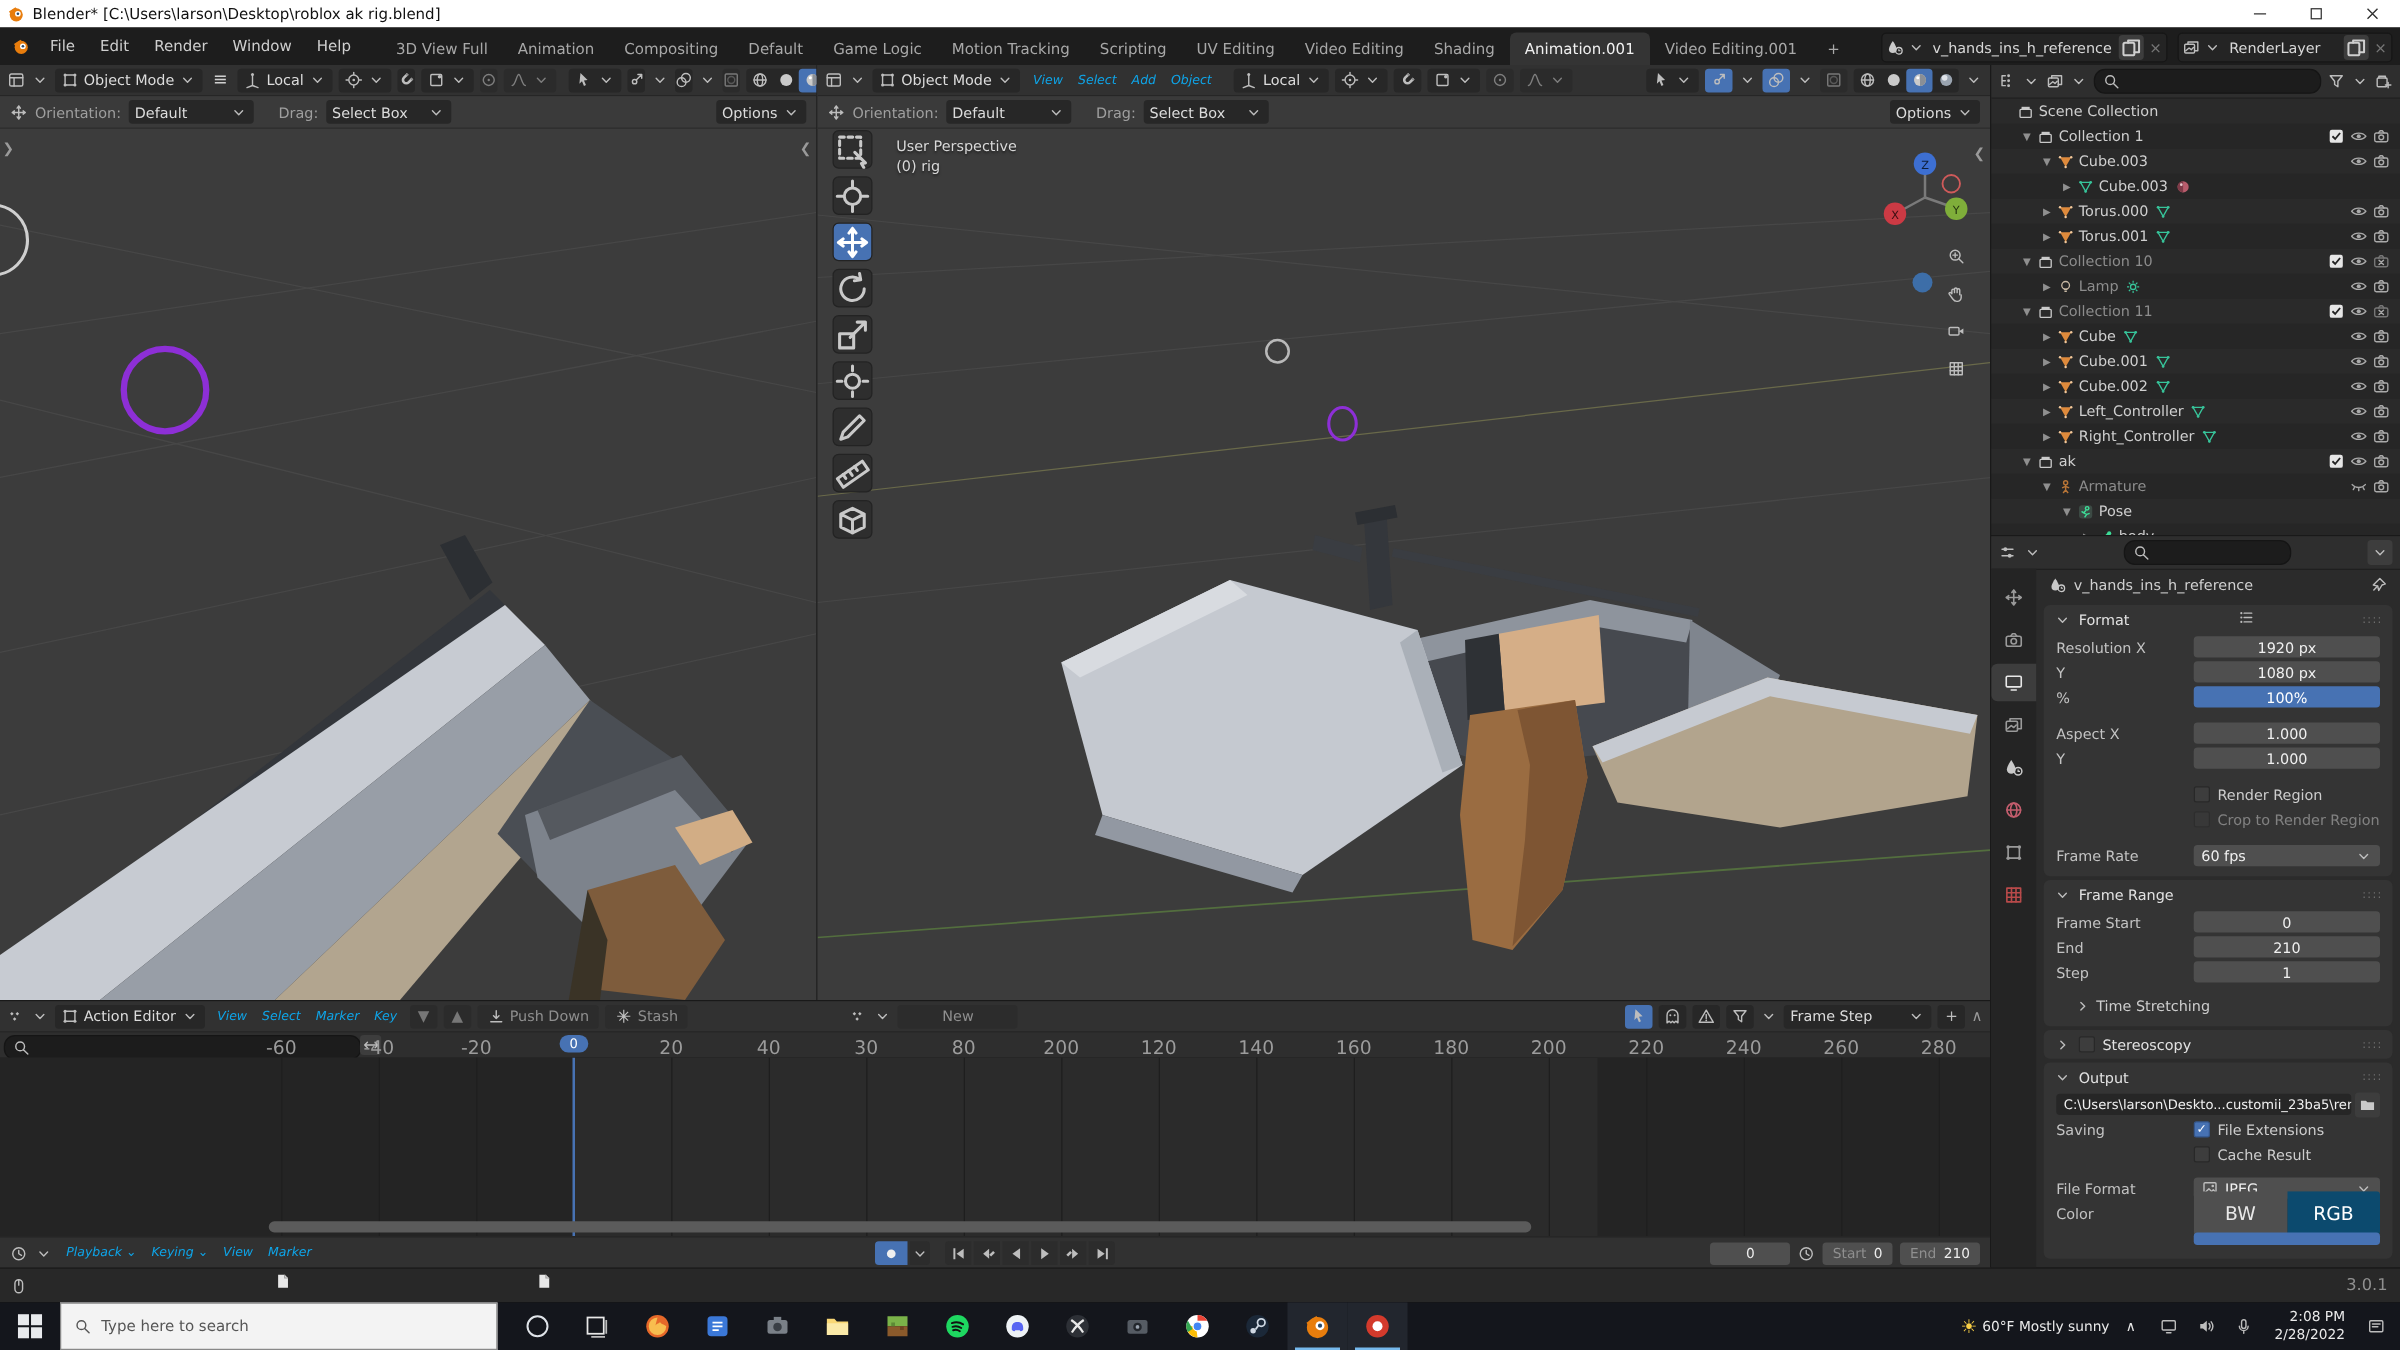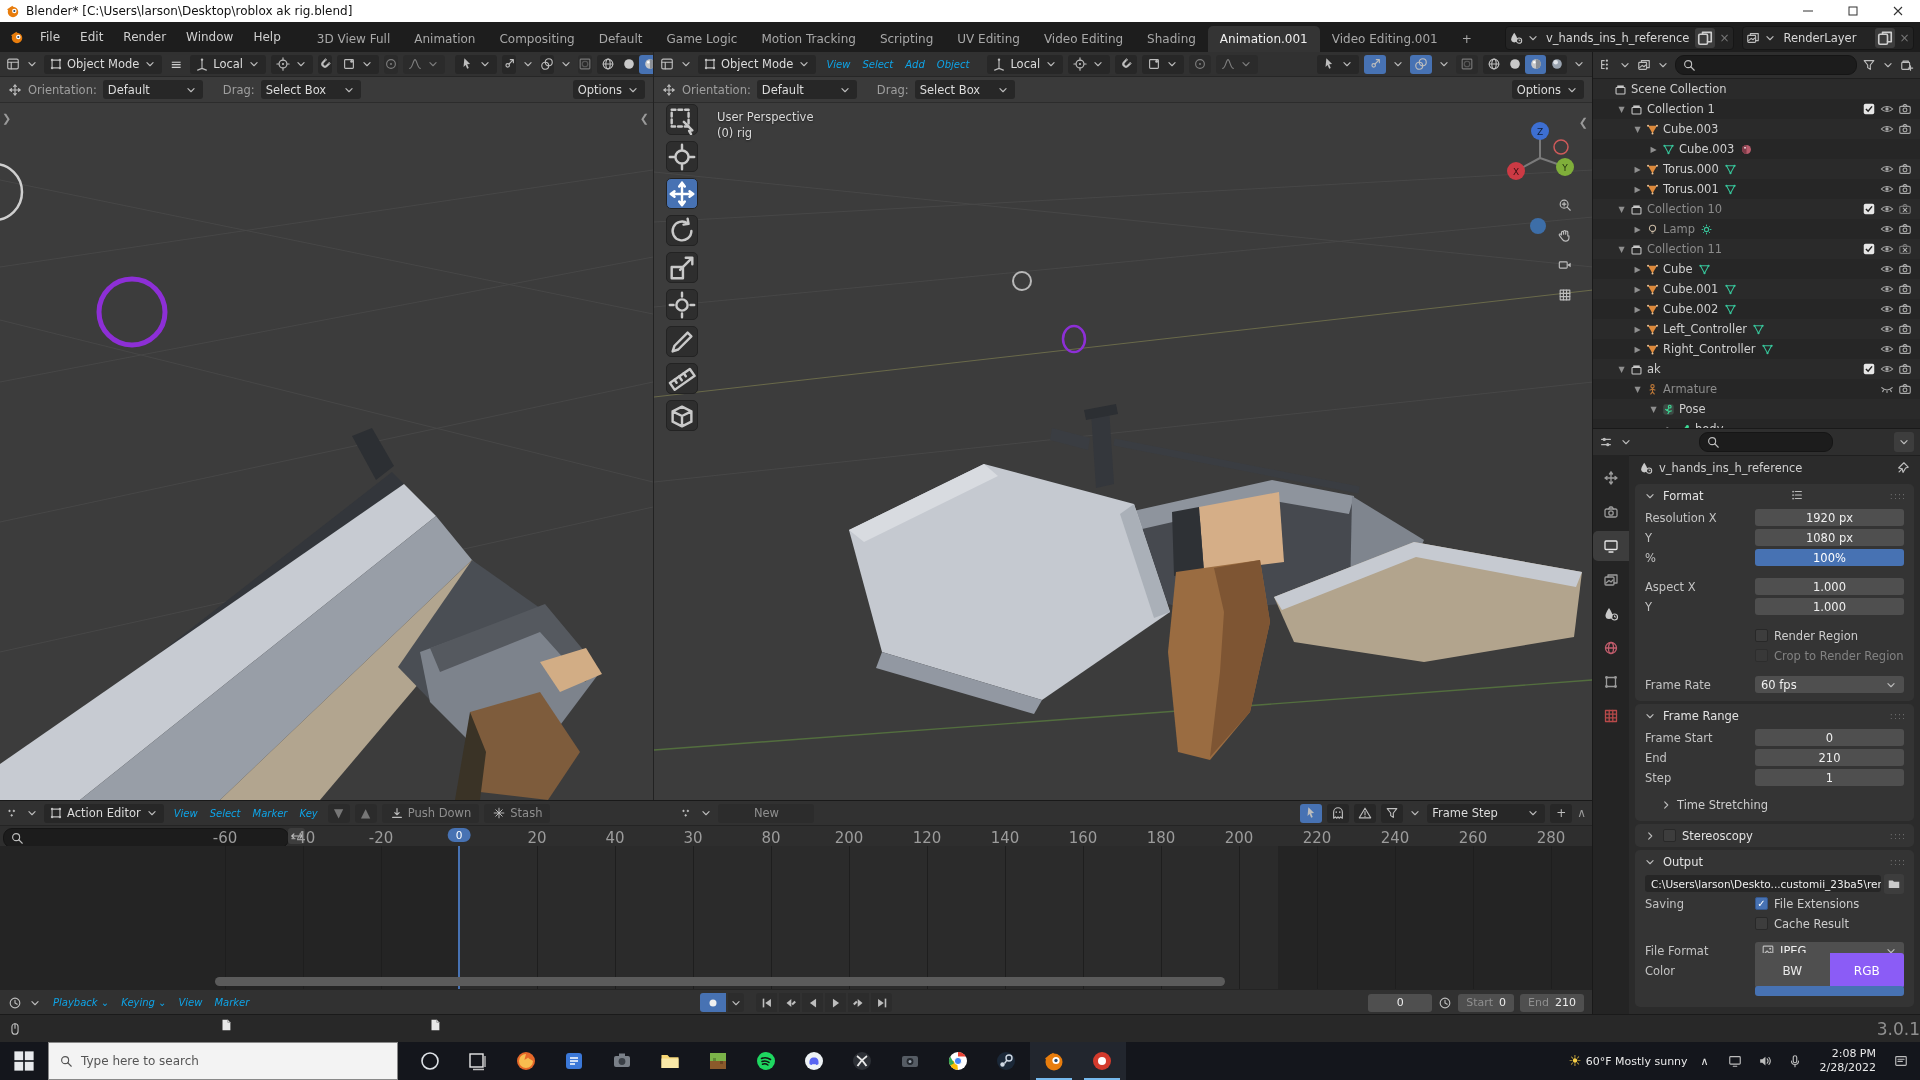--- a/index.html
+++ b/index.html
@@ -72,21 +72,21 @@
   .pfield{flex:1;background:#4f4f4f;border-radius:3px;height:17px;display:flex;align-items:center;justify-content:center;color:#f0f0f0;font-size:11.5px;}
   .pfield.blue{background:#4772b3;color:#fff;}
   .pfield.ddl{justify-content:flex-start;padding:0 6px;gap:5px;}
   .pfield.ddl .chev{margin-left:auto;}
   .chkrow{display:flex;align-items:center;gap:6px;flex:1;}
   .chk{width:13px;height:13px;border-radius:2px;background:#3d3d3d;border:1px solid #282828;box-sizing:border-box;display:flex;align-items:center;justify-content:center;font-size:10px;color:#fff;}
   .chk.on{background:#4772b3;border-color:#35movie? }
   .chk.on{background:#4772b3;border-color:#35578c;}
   .chklab{color:#cdcdcd;font-size:11.5px;}
   .seg{flex:1;display:flex;border-radius:3px;overflow:hidden;}
-  .seg div{flex:1;height:35px;display:flex;align-items:center;justify-content:center;font-size:12px;}
+  .seg div{flex:1;height:35px;display:flex;align-items:center;justify-content:center;font-size:15px;}
   
   #timeline{left:0;top:800px;width:1592px;height:214px;background:#262626;border-top:1px solid #191919;box-sizing:border-box;}
   #tl-head{position:absolute;left:0;top:0;width:100%;height:25px;background:#313131;border-bottom:1px solid #242424;display:flex;align-items:center;gap:5px;padding:0 6px;box-sizing:border-box;}
   .gbtn{background:#2c2c2c;border-radius:3px;height:19px;display:flex;align-items:center;padding:0 8px;color:#8f8f8f;font-size:11.5px;gap:4px;}
   #tl-ruler{position:absolute;left:0;top:25px;width:100%;height:20px;background:#2e2e2e;border-bottom:1px solid #222;}
   .tick{position:absolute;top:3px;transform:translateX(-50%);color:#9c9c9c;font-size:15px;}
   #tl-tracks{position:absolute;left:0;top:45px;width:100%;height:143px;background:#242424;overflow:hidden;}
   .gridline{position:absolute;top:0;bottom:0;width:1px;background:#1e1e1e;}
   #playhead{position:absolute;width:2px;background:#4772b3;}
   #framepill{position:absolute;transform:translateX(-50%);background:#4772b3;color:#fff;font-size:10.5px;border-radius:8px;padding:1px 8px;top:2px;}
@@ -1652,21 +1652,21 @@
                 <svg viewBox="0 0 16 16">
                   <path d="M4.5 6.5 L8 10 L11.5 6.5" stroke="currentColor" fill="none" stroke-width="1.3" stroke-linecap="round" stroke-linejoin="round"></path>
                 </svg>
               </span>
             </div>
           </div>
         <div class="prow">
             <span class="plab">Color</span>
           <div class="seg">
             <div style="background:#4f4f4f;color:#e8e8e8">BW</div>
-            <div style="background:#8b5cf6;color:#fff">RGB</div>
+            <div style="background:#0c4a6e;color:#fff">RGB</div>
           </div>
         </div>
         <div class="prow">
             <span class="plab"></span>
             <div class="pfield blue" style="height:10px"></div>
           </div>
       </div>
     </div>
   </div>
 
@@ -1958,21 +1958,21 @@
             <path d="M4 2 H10 L13 5 V14 H4 Z" fill="#e8e8e8"></path>
             <path d="M10 2 V5 H13" fill="none" stroke="#9a9a9a"></path>
           </svg>
         </span></span>
     <span class="abs" style="left:428px;top:3px"><span class="i">
           <svg viewBox="0 0 16 16">
             <path d="M4 2 H10 L13 5 V14 H4 Z" fill="#e8e8e8"></path>
             <path d="M10 2 V5 H13" fill="none" stroke="#9a9a9a"></path>
           </svg>
         </span></span>
-    <span style="margin-left:auto;color:#8f8f8f;font-size:17px">3.0.1</span>
+    <span style="margin-left:auto;margin-right:10px;color:#8f8f8f;font-size:13px">3.0.1</span>
   </div>
 
   <div id="taskbar" class="abs">
     <div class="tapp">
         <span class="i">
           <svg viewBox="0 0 16 16">
             <g fill="#e8eaed">
               <rect x="1" y="1" width="6.4" height="6.4"></rect>
               <rect x="8.6" y="1" width="6.4" height="6.4"></rect>
               <rect x="1" y="8.6" width="6.4" height="6.4"></rect>

